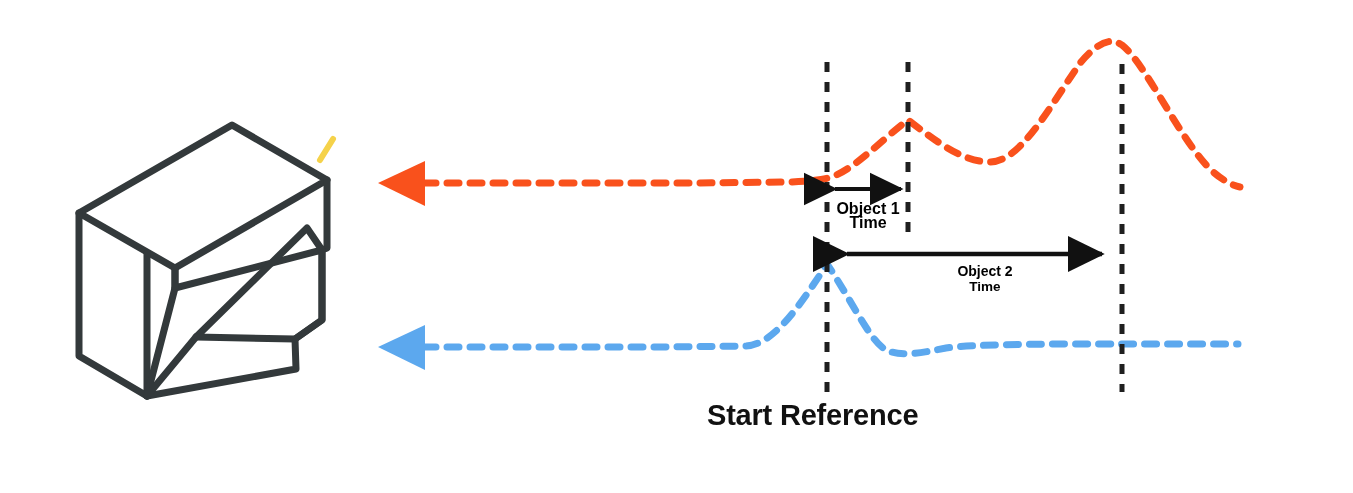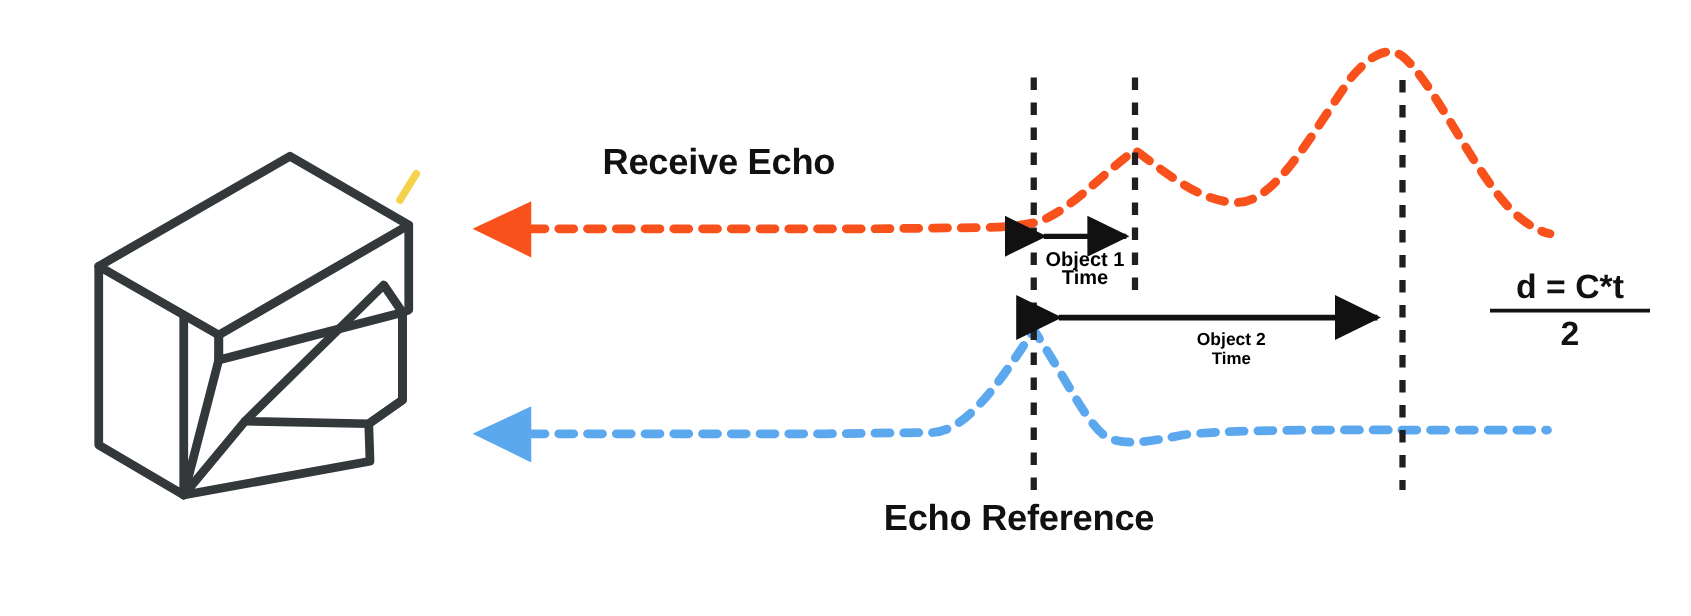--- a/index.html
+++ b/index.html
@@ -82,34 +82,28 @@
     </defs>
 
     <g>
       <line x1="835" y1="189" x2="901" y2="189" stroke="#111111" stroke-width="4.2" marker-start="url(#ah-l)" marker-end="url(#ah-r)"></line>
     </g>
     <g>
       <line x1="847" y1="254" x2="1102" y2="254" stroke="#111111" stroke-width="4.6" marker-start="url(#ah-l)" marker-end="url(#ah-r)"></line>
     </g>
   </svg>
 
-  <div class="lbl big" style="left:482px;top:114px;">Receive Echo</div>
 
 
-  <div class="lbl big" style="left:707px;top:399px;">Echo Reference</div>
+  <div class="lbl big" style="left:707px;top:399px;">Start Reference</div>
 
   <div style="position:absolute;left:823px;top:202px;width:90px;">
     <div class="small">Object 1</div>
     <div class="small">Time</div>
   </div>
 
   <div style="position:absolute;left:930px;top:263px;width:110px;">
     <div class="small" style="font-size:14px;line-height:16px;">Object 2</div>
     <div class="small" style="font-size:13.5px;line-height:16px;">Time</div>
   </div>
 
-  <div class="formula">
-    <span class="num">d = C*t</span>
-    <span class="bar"></span>
-    <span class="den">2</span>
-  </div>
 
 </div>
 
 </body></html>

